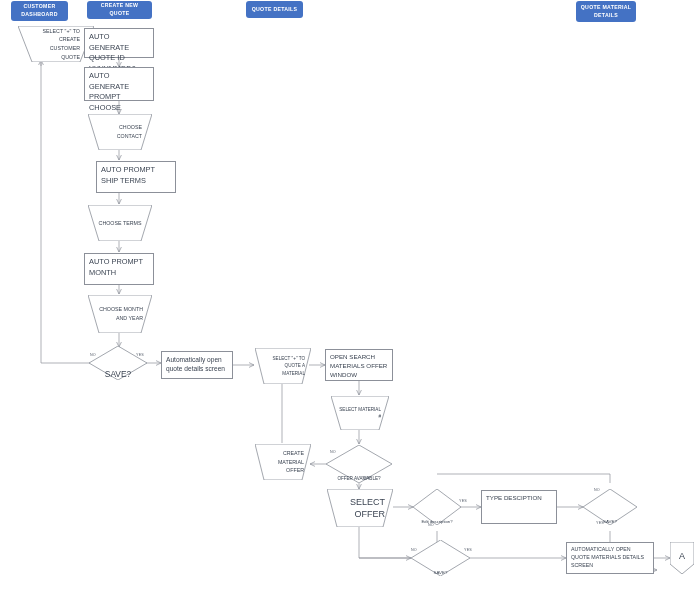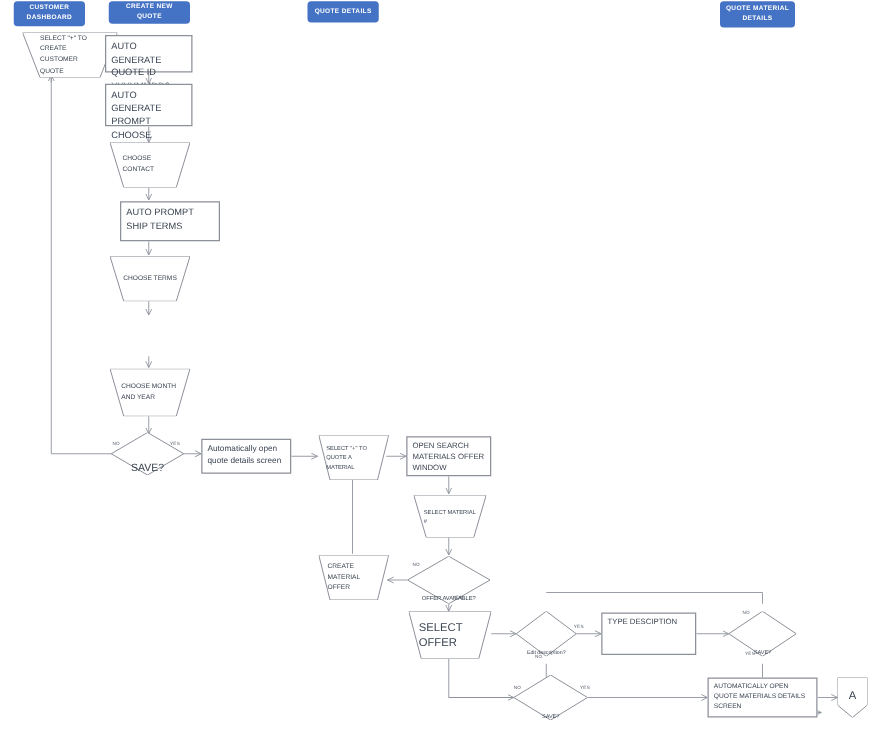--- a/index.html
+++ b/index.html
@@ -16,21 +16,21 @@
        padding:2px 4px;box-sizing:border-box;}
 
   .proc{border:1px solid #8c9099;background:#ffffff;color:#3b4452;
         font-size:7.4px;line-height:1.42;padding:3px 4px;box-sizing:border-box;
         display:flex;align-items:flex-start;justify-content:flex-start;text-align:left;}
   .proc.small{font-size:6.2px;}
   .proc.mini{font-size:5.3px;line-height:1.5;}
   .proc.mixed{font-size:6.6px;}
 
   .trap{position:absolute;display:flex;align-items:center;justify-content:center;
-        text-align:left;box-sizing:border-box;}
+        text-align:right;box-sizing:border-box;}
   .trap .shape{position:absolute;left:0;top:0;width:100%;height:100%;}
   .trap .txt{position:relative;z-index:2;font-size:5.3px;line-height:1.62;
              padding:0 14px;box-sizing:border-box;}
   .trap .txt.lg{font-size:9px;line-height:1.35;}
 
   .dia{position:absolute;display:flex;align-items:flex-end;justify-content:center;
        text-align:center;box-sizing:border-box;}
   .dia .shape{position:absolute;left:0;top:0;width:100%;height:100%;}
   .dia .txt{position:relative;z-index:2;font-size:4.6px;line-height:1.45;}
   .dia .txt.big{font-size:8.4px;}
@@ -153,20 +153,23 @@
     <span>AUTO PROMPT SHIP TERMS</span>
   </div>
 
   <div class="trap" style="left:88px;top:205px;width:64px;height:36px;">
     <svg class="shape" viewBox="0 0 64 36" preserveAspectRatio="none">
       <polygon points="0,0 64,0 53,36 11,36" fill="#ffffff" stroke="#8c9099" stroke-width="0.8"></polygon>
     </svg>
     <div class="txt" style="padding:0 10px;">CHOOSE TERMS</div>
   </div>
 
+  <div class="node proc" style="left:84px;top:253px;width:70px;height:32px;">
+    <span>AUTO PROMPT MONTH</span>
+  </div>
 
   <div class="trap" style="left:88px;top:295px;width:64px;height:38px;">
     <svg class="shape" viewBox="0 0 64 38" preserveAspectRatio="none">
       <polygon points="0,0 64,0 53,38 11,38" fill="#ffffff" stroke="#8c9099" stroke-width="0.8"></polygon>
     </svg>
     <div class="txt" style="padding:0 9px;">CHOOSE MONTH AND YEAR</div>
   </div>
 
   <div class="dia" style="left:89px;top:346px;width:58px;height:34px;">
     <svg class="shape" viewBox="0 0 58 34" preserveAspectRatio="none">

